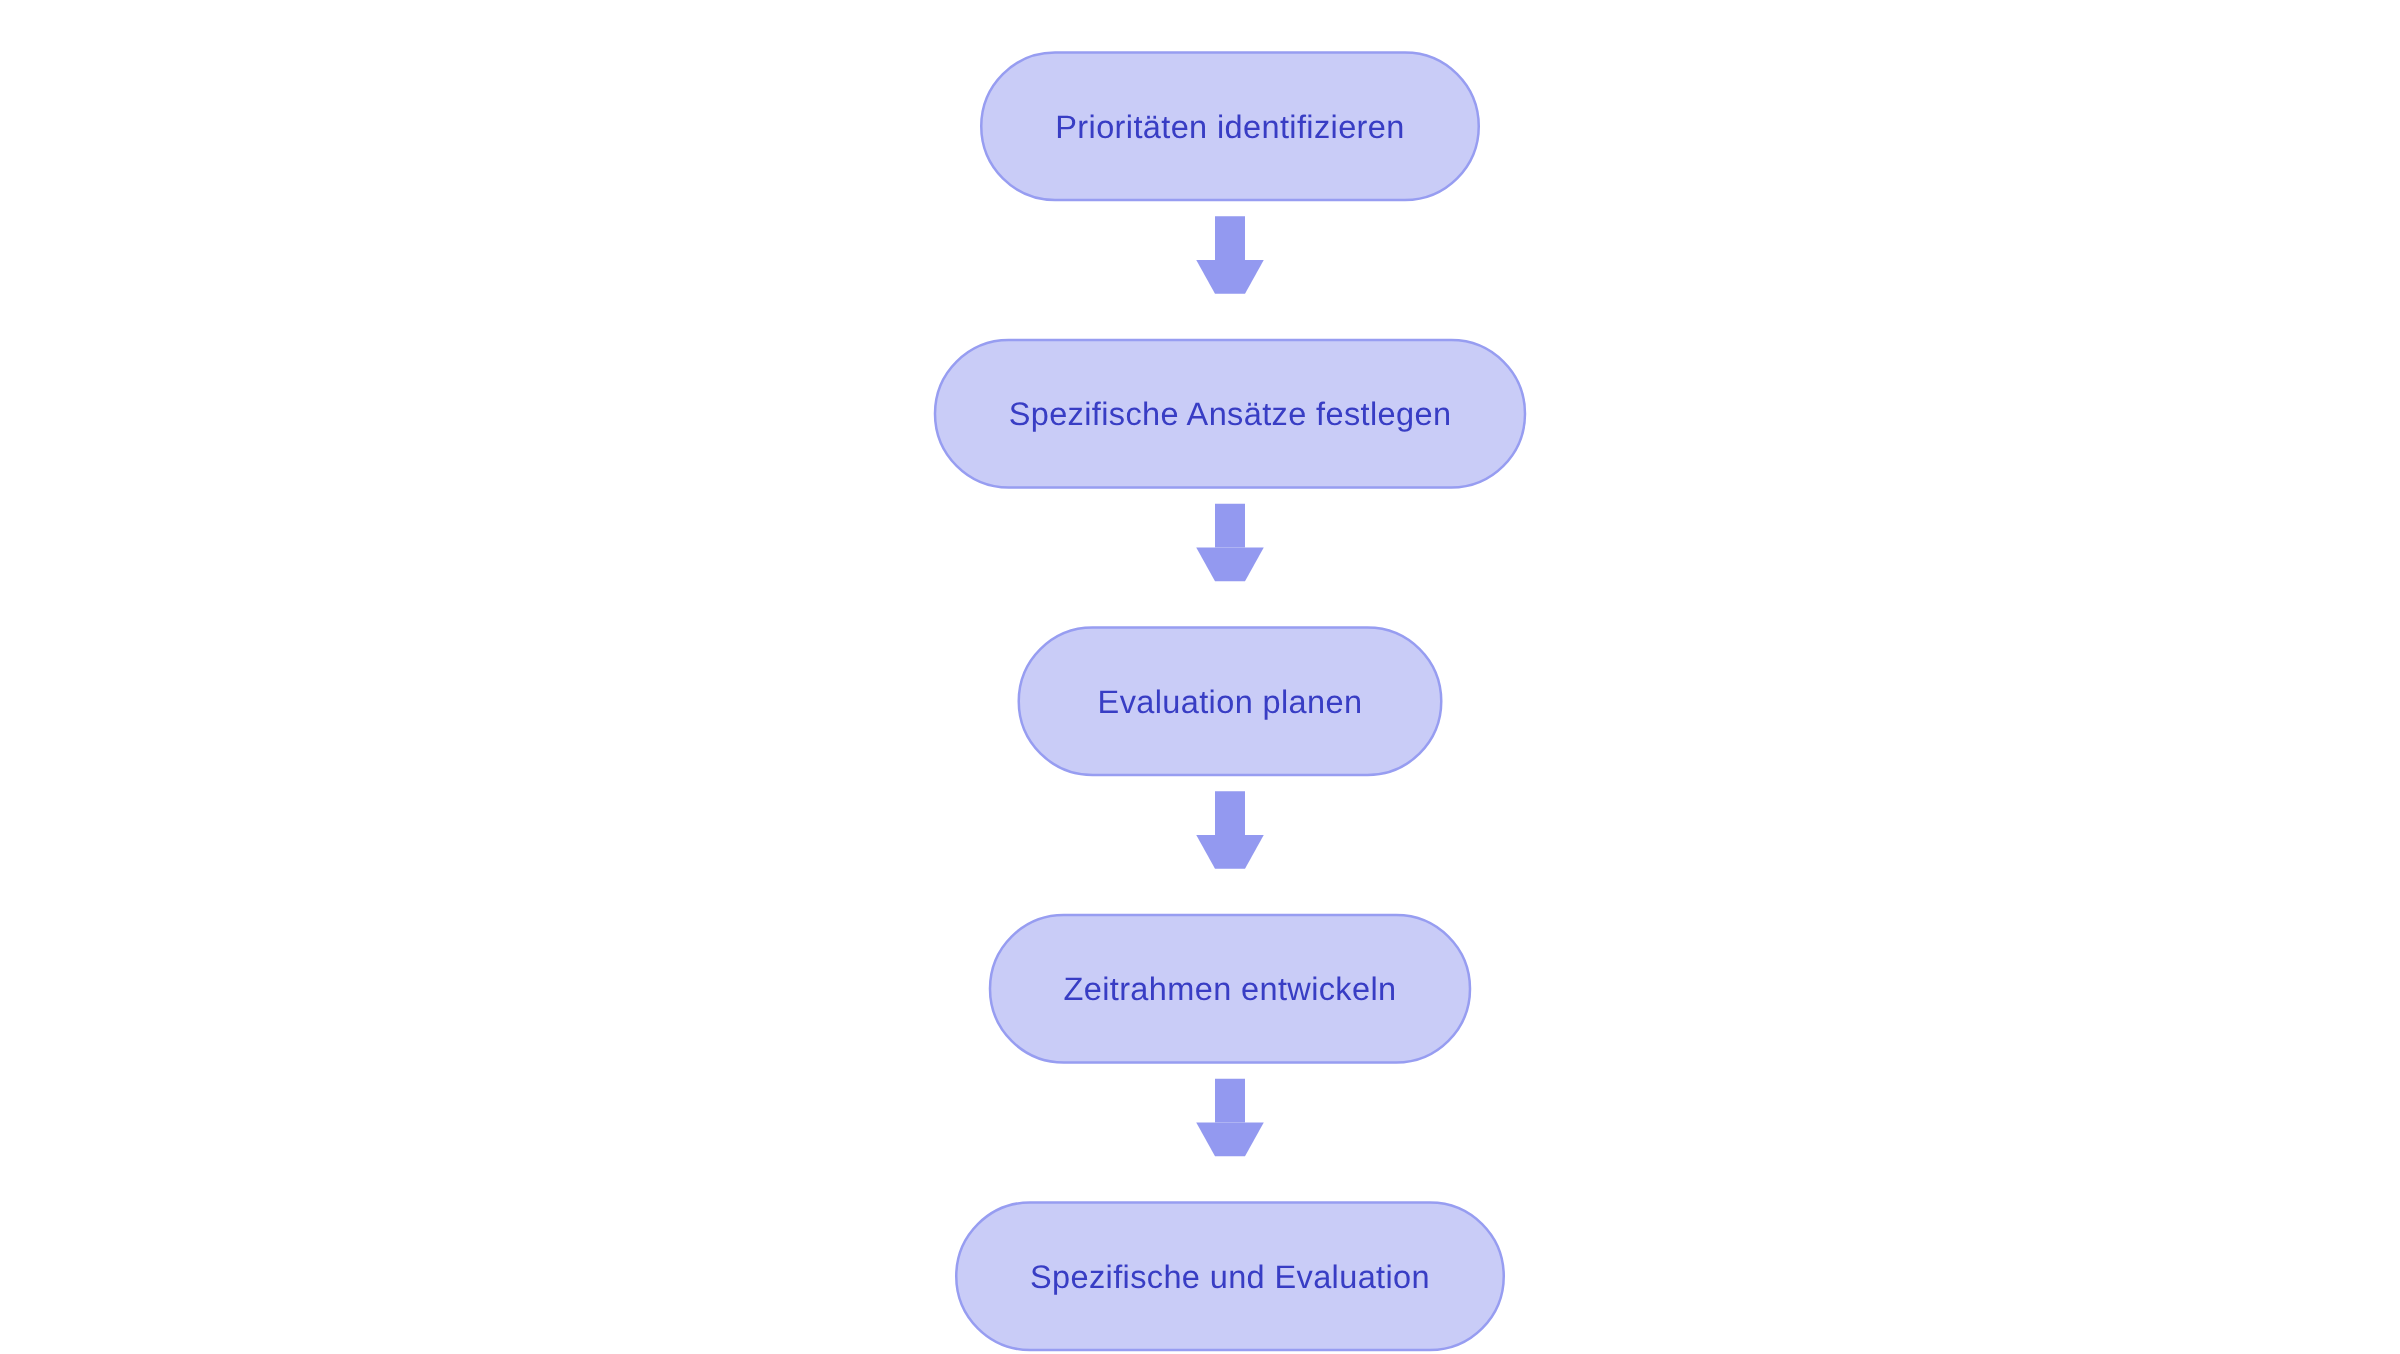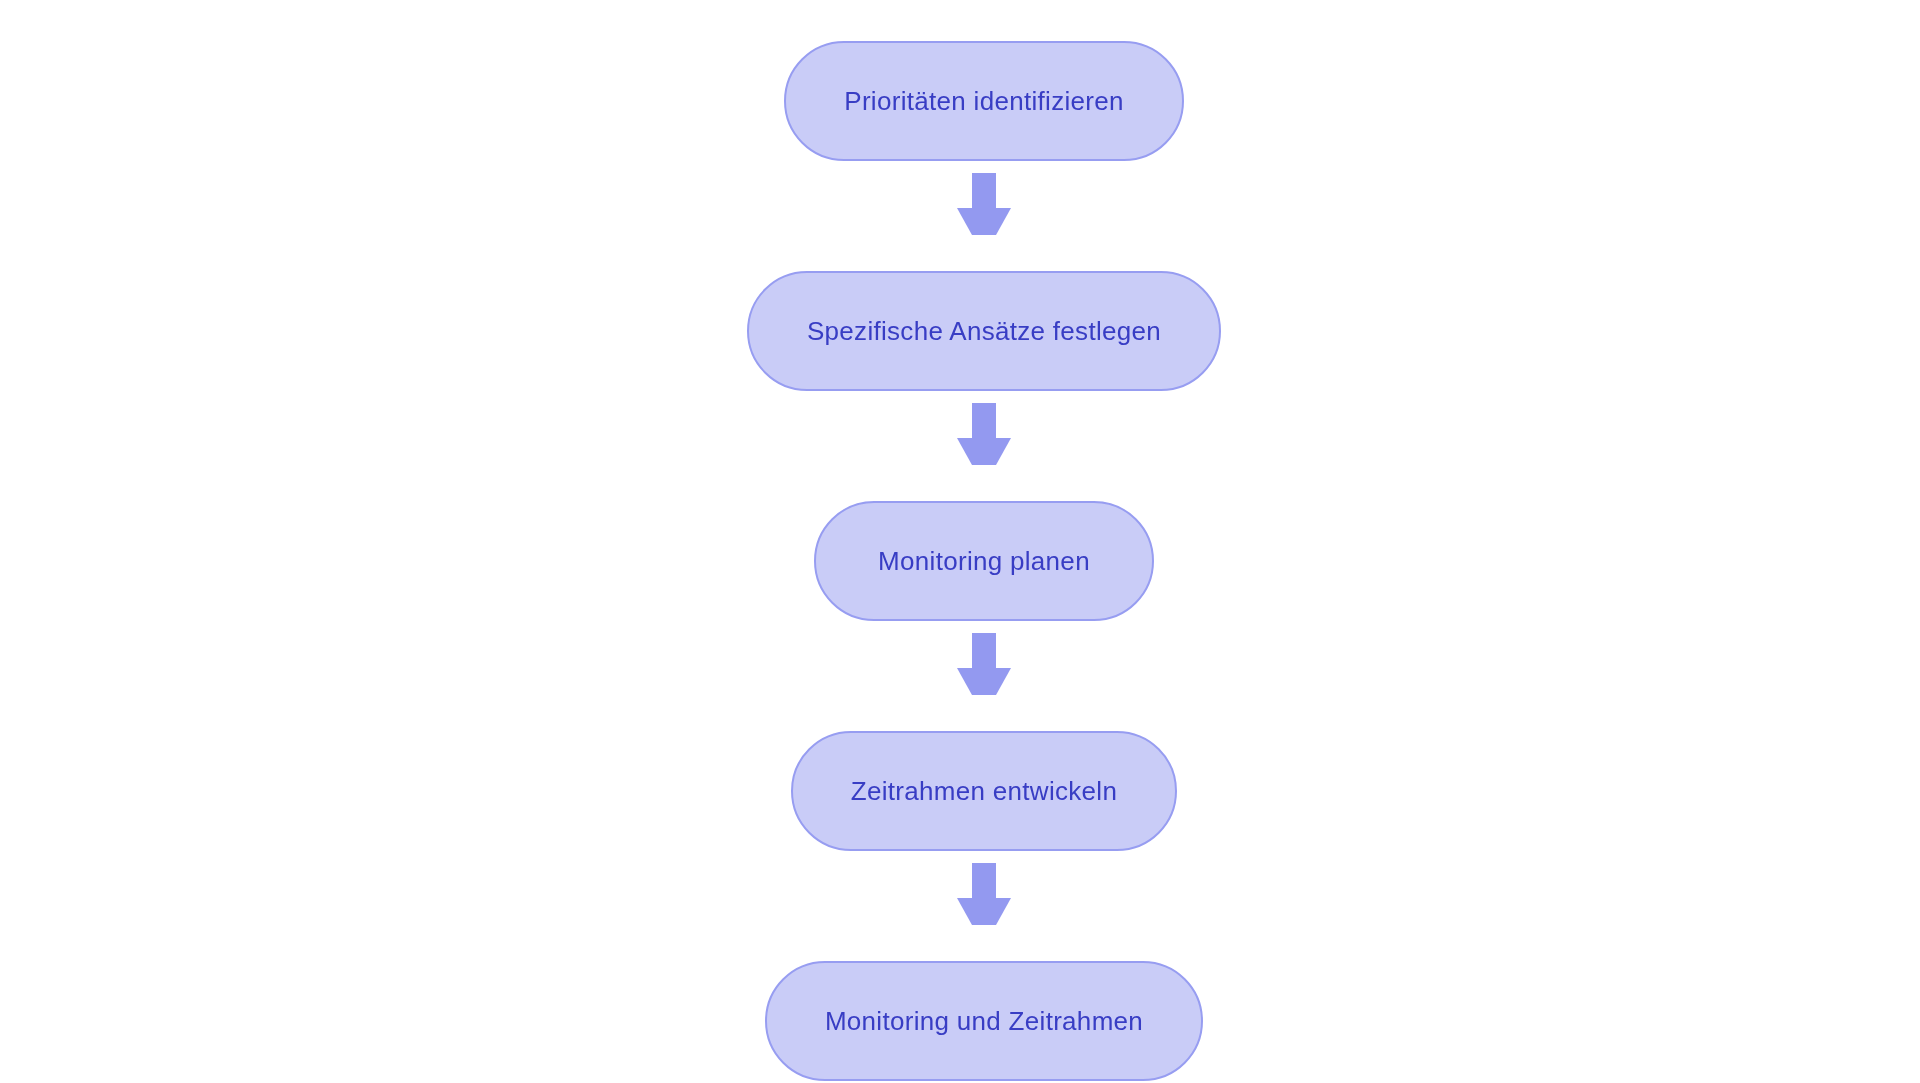--- a/index.html
+++ b/index.html
@@ -78,29 +78,29 @@
     <div class="arrow-head"></div>
   </div>
     <div class="node">
     <span class="node-label">Spezifische Ansätze festlegen</span>
   </div>
     <div class="arrow">
     <div class="arrow-line"></div>
     <div class="arrow-head"></div>
   </div>
     <div class="node">
-    <span class="node-label">Monitoring planen</span>
+    <span class="node-label">Evaluation planen</span>
   </div>
     <div class="arrow">
     <div class="arrow-line"></div>
     <div class="arrow-head"></div>
   </div>
     <div class="node">
     <span class="node-label">Zeitrahmen entwickeln</span>
   </div>
     <div class="arrow">
     <div class="arrow-line"></div>
     <div class="arrow-head"></div>
   </div>
     <div class="node">
-    <span class="node-label">Monitoring und Zeitrahmen</span>
+    <span class="node-label">Spezifische und Evaluation</span>
   </div>
   </div>
 
 </body></html>

